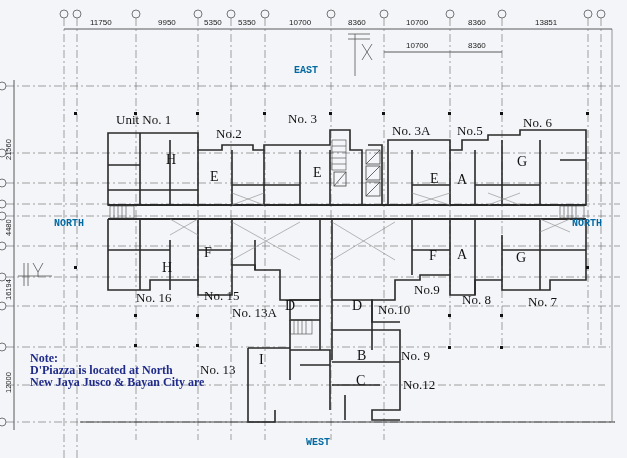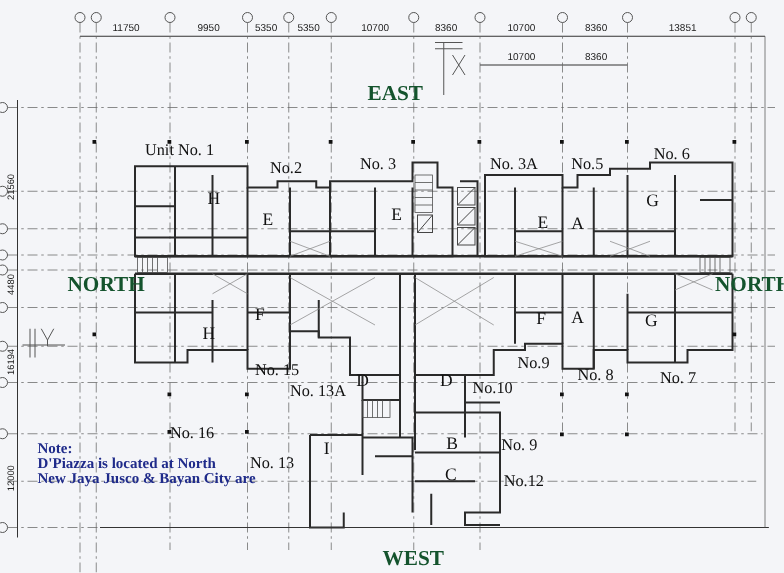--- a/index.html
+++ b/index.html
@@ -2,21 +2,21 @@
 <html><head>
 <meta charset="utf-8">
 <style>
   html, body { margin:0; padding:0; }
   body { width:627px; height:458px; background:#f4f5f8; overflow:hidden; position:relative; font-family:"Liberation Serif", serif; }
   #plan { position:absolute; left:0; top:0; width:627px; height:458px; }
   .dim { font-family:"Liberation Sans", sans-serif; font-size:8px; fill:#222; }
   .dimv { font-family:"Liberation Sans", sans-serif; font-size:7.5px; fill:#222; }
   .lbl { position:absolute; font-family:"Liberation Serif", serif; font-size:13px; color:#111; white-space:nowrap; line-height:1; }
   .letter { position:absolute; font-family:"Liberation Serif", serif; font-size:14px; color:#111; line-height:1; }
-  .compass { position:absolute; font-family:Liberation Serif, serif; font-weight:bold; font-size:17px; color:#14532d; line-height:1; }
+  .compass { position:absolute; font-family:Liberation Mono, monospace; font-weight:bold; font-size:10px; color:#0369a1; line-height:1; }
   .note { position:absolute; left:30px; top:352px; font-family:"Liberation Serif", serif; font-size:12px; color:#1f2b8a; line-height:12px; font-weight:bold; }
   .note div { white-space:nowrap; }
 </style>
 </head>
 <body>
 
 <svg id="plan" viewBox="0 0 627 458" xmlns="http://www.w3.org/2000/svg">
 
   <g stroke="#555" fill="none" stroke-width="0.8">
     <circle cx="64" cy="14" r="4"></circle>
@@ -221,25 +221,25 @@
   <line x1="612" y1="29" x2="612" y2="422" stroke="#555" stroke-width="0.6"></line>
 </svg>
 
 <div class="compass" style="left:294px; top:66px;">EAST</div>
 <div class="compass" style="left:306px; top:438px;">WEST</div>
 <div class="compass" style="left:54px; top:219px;">NORTH</div>
 <div class="compass" style="left:572px; top:219px;">NORTH</div>
 
 <div class="lbl" style="left:116px; top:113px;">Unit No. 1</div>
 <div class="lbl" style="left:216px; top:127px;">No.2</div>
-<div class="lbl" style="left:288px; top:124px;text-align:center;">No. 3</div>
+<div class="lbl" style="left:288px; top:112px;text-align:center;">No. 3</div>
 <div class="lbl" style="left:392px; top:124px;">No. 3A</div>
 <div class="lbl" style="left:457px; top:124px;">No.5</div>
 <div class="lbl" style="left:523px; top:116px;">No. 6</div>
-<div class="lbl" style="left:136px; top:291px;margin-top:48px;">No. 16</div>
+<div class="lbl" style="left:136px; top:291px;">No. 16</div>
 <div class="lbl" style="left:204px; top:289px;font-family:Liberation Serif, serif;">No. 15</div>
 <div class="lbl" style="left:232px; top:306px;">No. 13A</div>
 <div class="lbl" style="left:414px; top:283px;">No.9</div>
 <div class="lbl" style="left:462px; top:293px;">No. 8</div>
 <div class="lbl" style="left:528px; top:295px;">No. 7</div>
 <div class="lbl" style="left:378px; top:303px;">No.10</div>
 <div class="lbl" style="left:401px; top:349px;">No. 9</div>
 <div class="lbl" style="left:403px; top:378px;">No.12</div>
 <div class="lbl" style="left:200px; top:363px;">No. 13</div>
 

